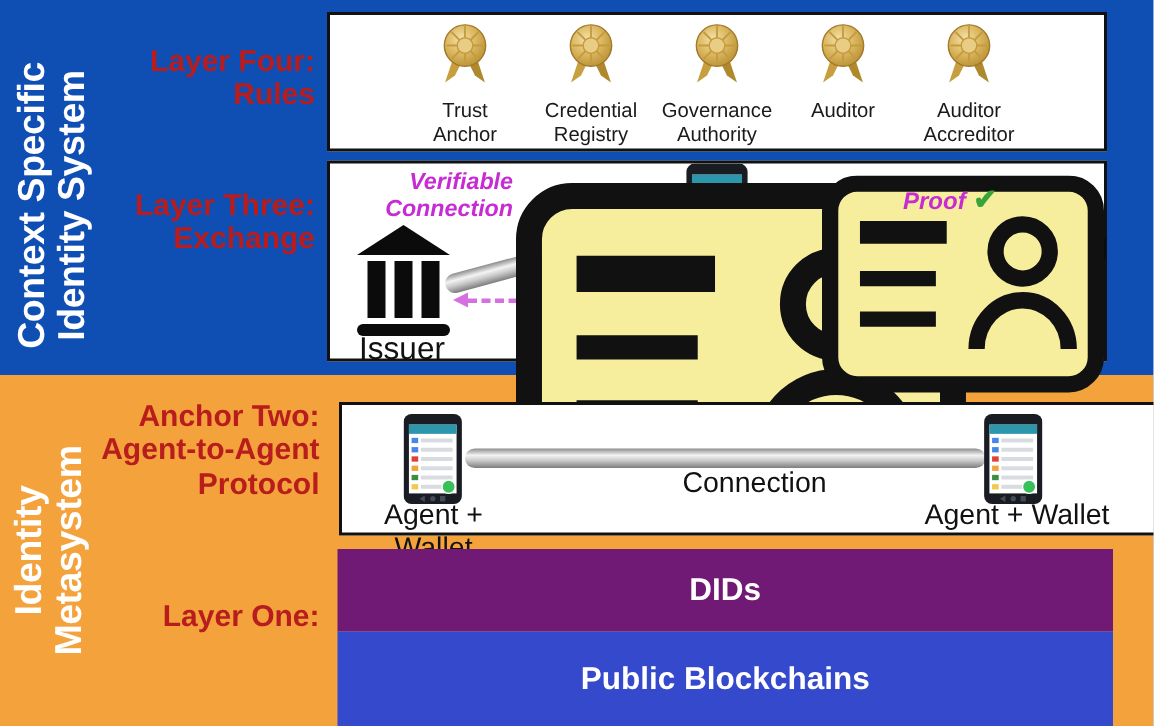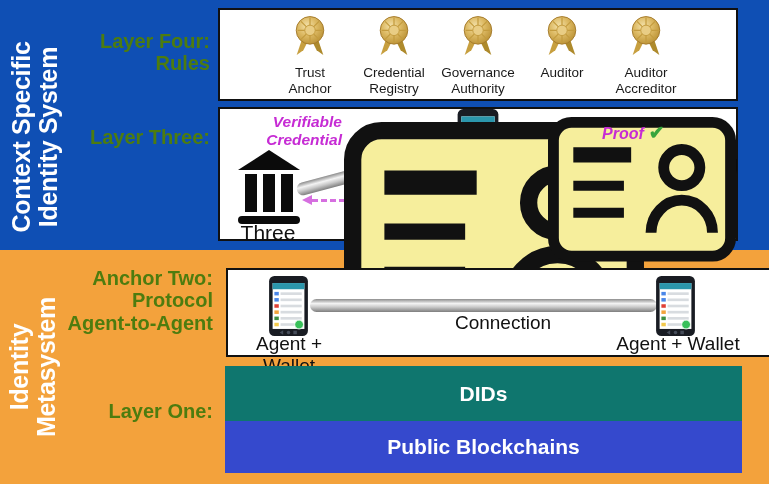--- a/index.html
+++ b/index.html
@@ -13,21 +13,21 @@
   .bg-top{left:0;top:0;width:769px;height:250px;background:#0F4FB4;}
   .bg-bottom{left:0;top:250px;width:769px;height:234px;background:#F3A23C;}
   
   .side-label{
     color:#fff;font-weight:bold;text-align:center;
     transform:rotate(-90deg);line-height:1.08;font-size:25px;letter-spacing:-0.3px;
   }
   .side-label-top{left:-79px;top:109px;width:230px;height:56px;}
   .side-label-bottom{left:-73px;top:341px;width:210px;height:52px;}
   
-  .layer-label{color:#4d7c0f;font-weight:bold;text-align:right;font-size:20px;line-height:1.12;}
+  .layer-label{color:#b91c1c;font-weight:bold;text-align:right;font-size:20px;line-height:1.12;}
   .label-l4{left:40px;top:30px;width:170px;}
   .label-l3{left:40px;top:126px;width:170px;}
   .label-l2{left:20px;top:267px;width:193px;}
   .label-l1{left:20px;top:400px;width:193px;}
   
   .panel{background:#fff;border:2px solid #111;box-sizing:border-box;}
   .box-l4{left:218px;top:8px;width:520px;height:93px;display:flex;justify-content:center;align-items:flex-start;padding-top:5px;}
   .box-l3{left:218px;top:107px;width:520px;height:134px;}
   .box-l2{left:226px;top:268px;width:592px;height:89px;}
   
@@ -50,22 +50,22 @@
   .trust-note{left:242px;top:95px;font-size:15.5px;}
   .trust-line{left:92px;top:90px;width:330px;border-top:3px dashed #D66FE0;}
   .trust-arrow{width:0;height:0;border-top:5px solid transparent;border-bottom:5px solid transparent;border-right:10px solid #D66FE0;left:82px;top:86px;}
   .entity-label{color:#111;font-size:21px;text-align:center;}
   .card-icon svg{width:48px;height:38px;}
   
   .agent-label{color:#111;font-size:19px;text-align:center;}
   .connection-label{left:200px;top:42px;width:150px;text-align:center;color:#111;font-size:19px;}
   
   .bar{left:225px;width:517px;display:flex;align-items:center;justify-content:center;color:#fff;font-weight:bold;font-size:21px;}
-  .bar-dids{top:366px;height:55px;background:#0f766e;}
-  .bar-chain{top:421px;height:52px;background:#3549CD;}
+  .bar-dids{top:366px;height:55px;background:#701a75;}
+  .bar-chain{top:421px;height:63px;background:#3549CD;}
 </style>
 </head>
 <body>
 
 <svg width="0" height="0" style="position:absolute" aria-hidden="true">
   <defs>
     <radialGradient id="goldGrad" cx="40%" cy="35%" r="75%">
       <stop offset="0%" stop-color="#F4E2AC"></stop>
       <stop offset="45%" stop-color="#DDBA64"></stop>
       <stop offset="100%" stop-color="#B58B2E"></stop>
@@ -86,25 +86,26 @@
     <div>Identity</div>
     <div>Metasystem</div>
   </div>
 
   <div class="abs layer-label label-l4">
     <div>Layer Four:</div>
     <div>Rules</div>
   </div>
   <div class="abs layer-label label-l3">
     <div>Layer Three:</div>
+    <div>Exchange</div>
   </div>
   <div class="abs layer-label label-l2">
     <div>Anchor Two:</div>
+    <div>Agent-to-Agent</div>
     <div>Protocol</div>
-    <div>Agent-to-Agent</div>
   </div>
   <div class="abs layer-label label-l1">
     <div>Layer One:</div>
   </div>
 
   <div class="abs panel box-l4">
     <div class="medal-item">
       <span>
   <svg viewBox="0 0 40 46">
     <polygon points="12,24 6,42 13,37 17,29" fill="#C79F3F"></polygon>
@@ -177,21 +178,21 @@
 
     <div class="abs" style="left:18px;top:41px;width:62px;height:74px;">
       <svg viewBox="0 0 62 74" width="62" height="74">
         <polygon points="31,0 62,20 0,20" fill="#0b0b0b"></polygon>
         <rect x="7" y="24" width="12" height="38" fill="#0b0b0b"></rect>
         <rect x="25" y="24" width="12" height="38" fill="#0b0b0b"></rect>
         <rect x="43" y="24" width="12" height="38" fill="#0b0b0b"></rect>
         <rect x="0" y="66" width="62" height="8" rx="4" fill="#0b0b0b"></rect>
       </svg>
     </div>
-    <div class="abs entity-label" style="left:0px;top:112px;width:96px;">Three</div>
+    <div class="abs entity-label" style="left:0px;top:112px;width:96px;">Issuer</div>
 
     <div class="abs" style="left:237px;top:0px;width:42px;height:63px;">
       <span>
   <svg viewBox="0 0 44 68" style="width: 100%; height: 100%;">
     <rect x="0" y="0" width="44" height="68" rx="6" fill="#191C23"></rect>
     <rect x="4" y="8" width="36" height="52" fill="#FFFFFF"></rect>
     <rect x="4" y="8" width="36" height="7" fill="#2B96AC"></rect>
     <rect x="6" y="18" width="5" height="4" fill="#4A86E8"></rect>
             <rect x="13" y="18.5" width="24" height="3" fill="#D8DCE0"></rect>
     <rect x="6" y="25" width="5" height="4" fill="#4A86E8"></rect>
@@ -232,21 +233,21 @@
   <svg viewBox="0 0 52 40" style="width: 100%; height: 100%;">
     <rect x="1.5" y="1.5" width="49" height="37" rx="5" fill="#F6EE9C" stroke="#111" stroke-width="3"></rect>
     <path d="M7 10.5 H23" stroke="#111" stroke-width="4.2"></path>
     <path d="M7 19 H21" stroke="#111" stroke-width="2.8"></path>
     <path d="M7 26.5 H21" stroke="#111" stroke-width="2.8"></path>
     <circle cx="37" cy="14" r="5" fill="none" stroke="#111" stroke-width="3"></circle>
     <path d="M28.5 32 A 8.5 9 0 0 1 45.5 32" fill="none" stroke="#111" stroke-width="3"></path>
   </svg>
 </span>
     </div>
-    <div class="abs magenta vc-note">Verifiable Credential</div>
+    <div class="abs magenta vc-note">Verifiable Connection</div>
 
     <div class="abs card-icon" style="left:328px;top:8px;">
       <span>
   <svg viewBox="0 0 52 40" style="width: 100%; height: 100%;">
     <rect x="1.5" y="1.5" width="49" height="37" rx="5" fill="#F6EE9C" stroke="#111" stroke-width="3"></rect>
     <path d="M7 10.5 H23" stroke="#111" stroke-width="4.2"></path>
     <path d="M7 19 H21" stroke="#111" stroke-width="2.8"></path>
     <path d="M7 26.5 H21" stroke="#111" stroke-width="2.8"></path>
     <circle cx="37" cy="14" r="5" fill="none" stroke="#111" stroke-width="3"></circle>
     <path d="M28.5 32 A 8.5 9 0 0 1 45.5 32" fill="none" stroke="#111" stroke-width="3"></path>

